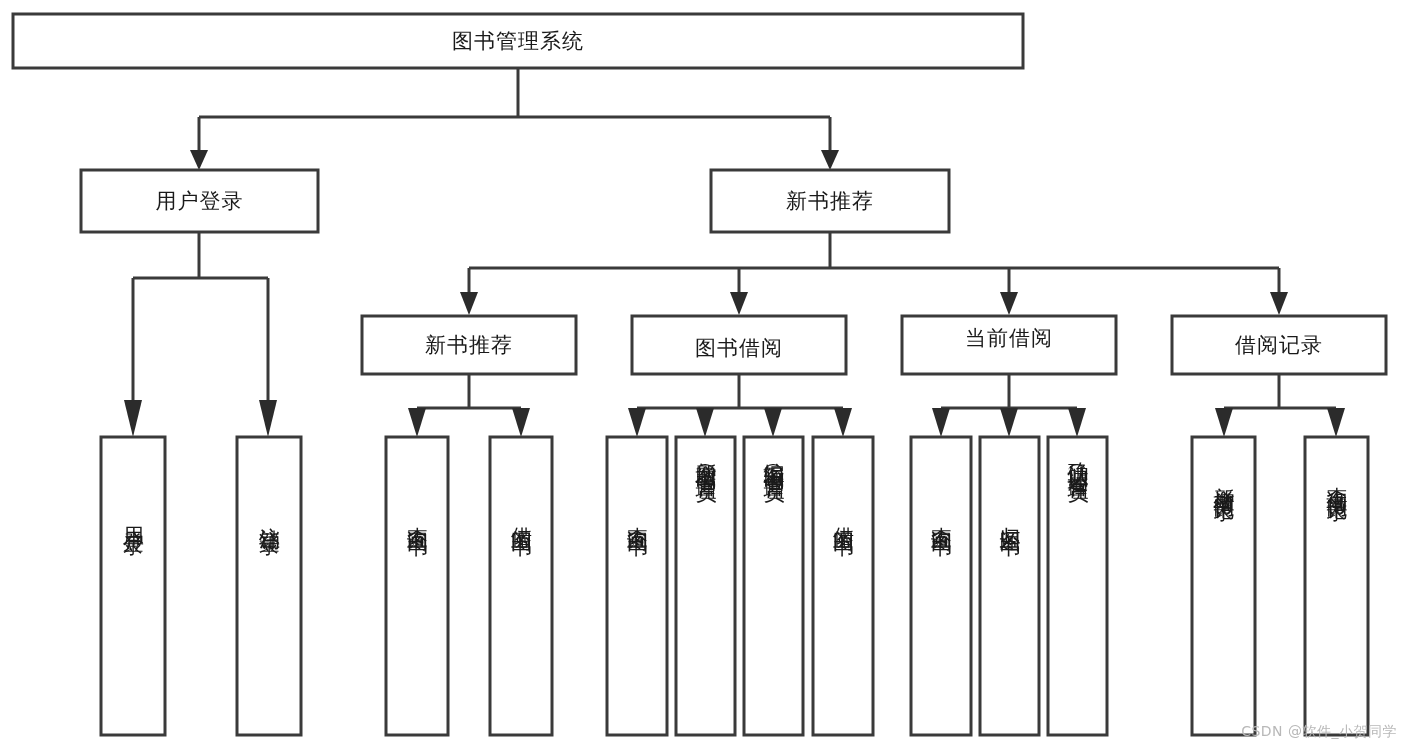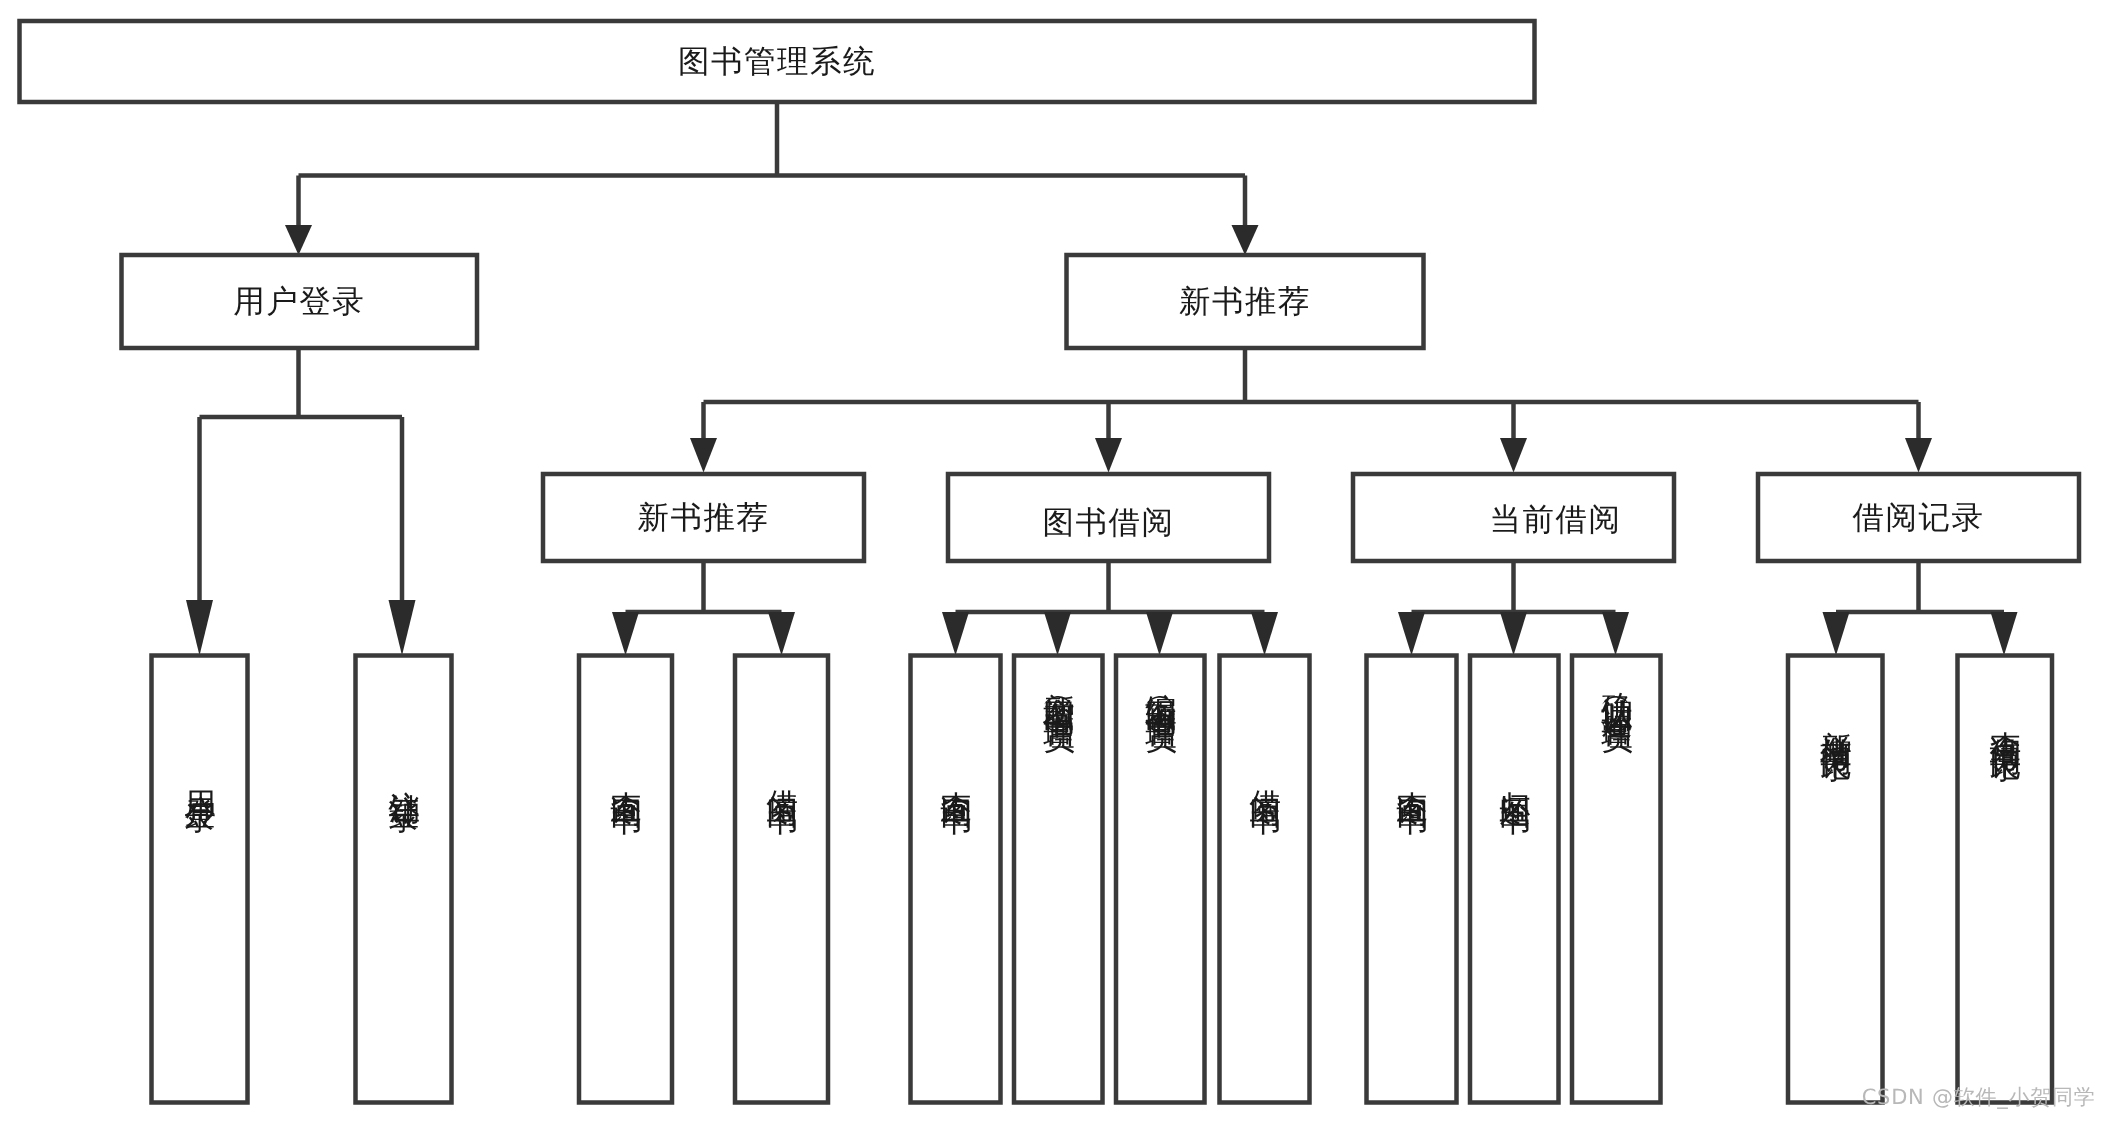--- a/index.html
+++ b/index.html
@@ -195,21 +195,21 @@
   <div class="hlabel-wrap" style="left:711px; top:170px; width:238px; height:62px;">
     <span class="hlabel-text">新书推荐</span>
   </div>
 
   <div class="hlabel-wrap" style="left:362px; top:316px; width:214px; height:58px;">
     <span class="hlabel-text">新书推荐</span>
   </div>
   <div class="hlabel-wrap" style="left:632px; top:316px; width:214px; height:63px;">
     <span class="hlabel-text">图书借阅</span>
   </div>
-  <div class="hlabel-wrap" style="left:930px; top:316px; width:214px; height:44px;align-items:flex-end;">
+  <div class="hlabel-wrap" style="left:902px; top:316px; width:214px; height:44px;">
     <span class="hlabel-text">当前借阅</span>
   </div>
   <div class="hlabel-wrap" style="left:1172px; top:316px; width:214px; height:58px;">
     <span class="hlabel-text">借阅记录</span>
   </div>
 
   <div class="vlabel-wrap" style="left:101px; top:510px; width:64px; height:225px;">
     <span class="vlabel-text">用户登录</span>
   </div>
   <div class="vlabel-wrap" style="left:237px; top:510px; width:64px; height:225px;">

